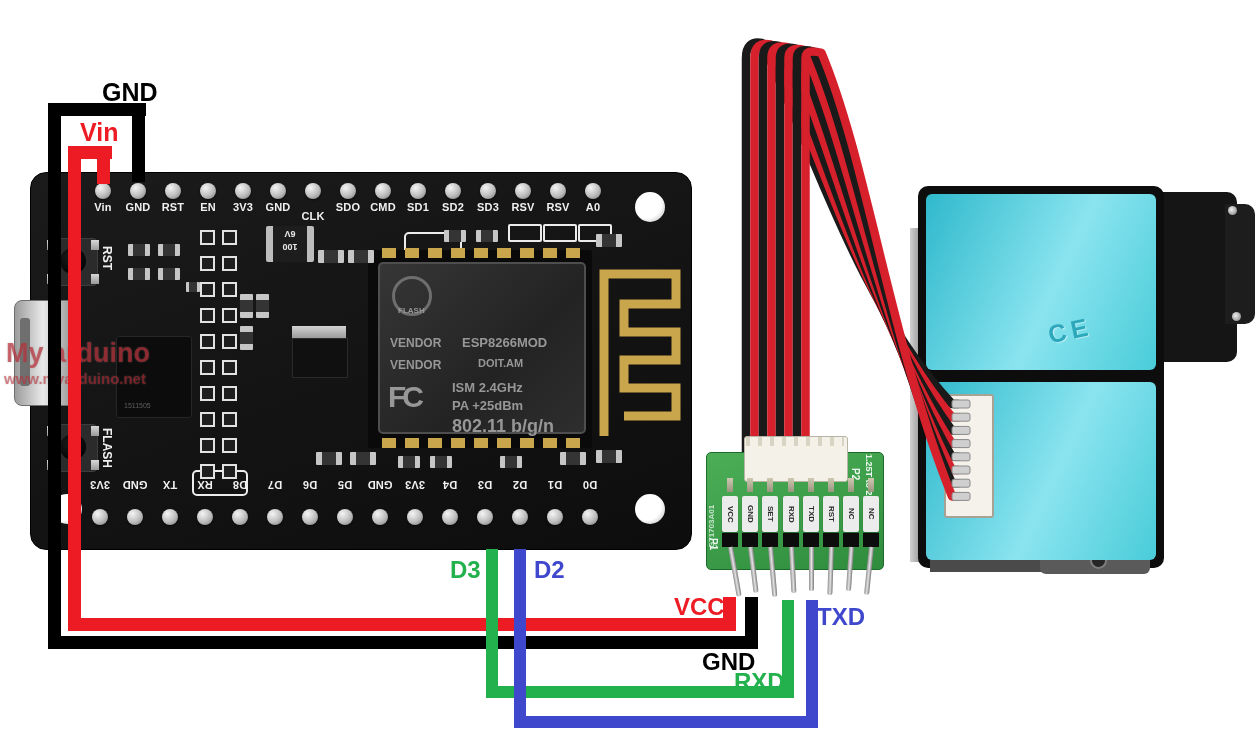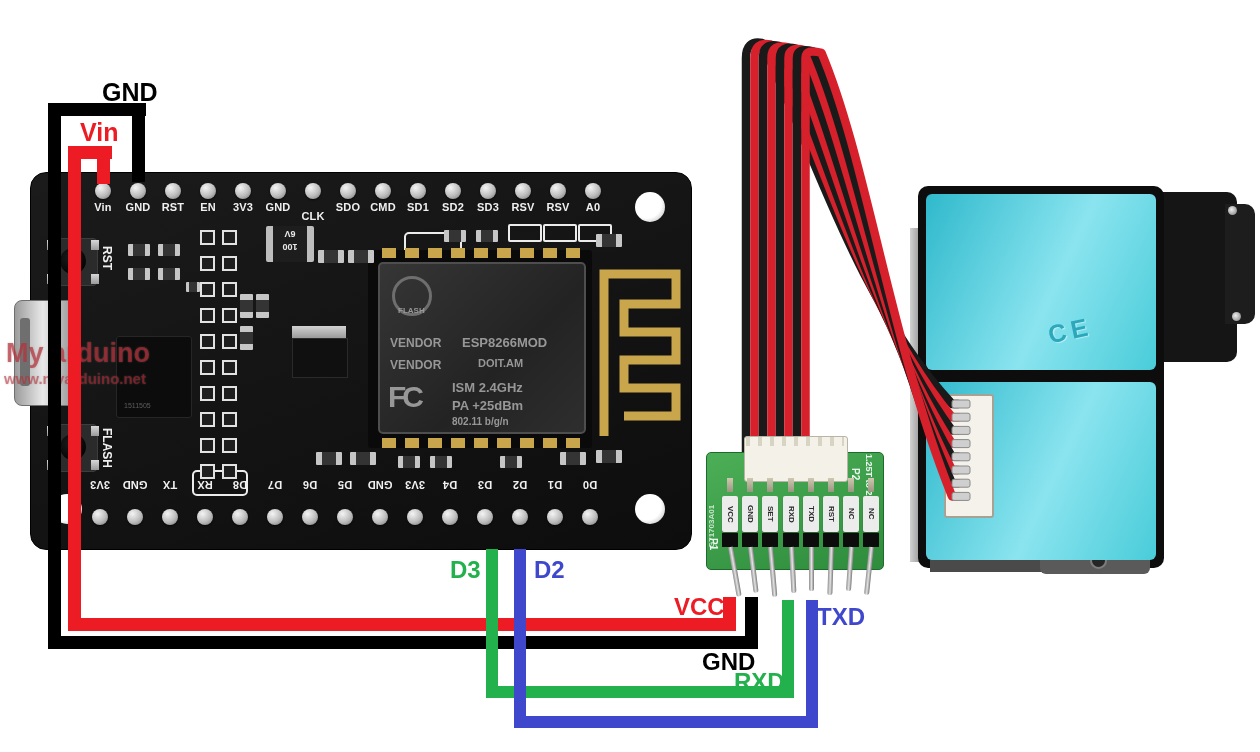--- a/index.html
+++ b/index.html
@@ -84,21 +84,21 @@
   <div class="abs z1 shield" style="left:378px;top:262px;width:204px;height:168px;"></div>
   <div class="abs z1" style="left:392px;top:276px;width:40px;height:40px;border:3px solid #6e6e6e;border-radius:50%;box-sizing:border-box;"></div>
   <div class="abs z1 modtxt" style="left:398px;top:306px;font-size:8px;">FLASH</div>
   <div class="abs z1 modtxt" style="left:390px;top:336px;font-size:12px;">VENDOR</div>
   <div class="abs z1 modtxt" style="left:462px;top:335px;font-size:13px;">ESP8266MOD</div>
   <div class="abs z1 modtxt" style="left:390px;top:358px;font-size:12px;">VENDOR</div>
   <div class="abs z1 modtxt" style="left:478px;top:357px;font-size:11px;">DOIT.AM</div>
   <div class="abs z1 modtxt" style="left:388px;top:380px;font-size:30px;letter-spacing:-4px;">FC</div>
   <div class="abs z1 modtxt" style="left:452px;top:380px;font-size:13px;">ISM  2.4GHz</div>
   <div class="abs z1 modtxt" style="left:452px;top:398px;font-size:13px;">PA  +25dBm</div>
-  <div class="abs z1 modtxt" style="left:452px;top:416px;font-size:10px;">802.11 b/g/n</div>
+  <div class="abs z1 modtxt" style="left:452px;top:416px;font-size:18px;">802.11 b/g/n</div>
 
   <svg class="abs z1" style="left:594px;top:262px;" width="94" height="178" viewBox="0 0 94 178">
     <path d="M10 174 L10 12 L82 12 L82 42 L30 42 L30 70 L82 70 L82 98 L30 98 L30 126 L82 126 L82 154 L30 154" fill="none" stroke="#c9a54b" stroke-width="9"></path>
   </svg>
 
   <div class="abs z2 wm" style="left:6px;top:338px;font-size:27px;">My arduino</div>
   <div class="abs z2 wm" style="left:4px;top:370px;font-size:15px;opacity:.85;">www.myarduino.net</div>
 
   <div class="abs z1" style="left:910px;top:228px;width:12px;height:334px;background:linear-gradient(90deg,#d2d2d2,#8f8f8f);"></div>
   <div class="abs z1" style="left:1145px;top:192px;width:92px;height:170px;background:#151515;border-radius:10px;"></div>

